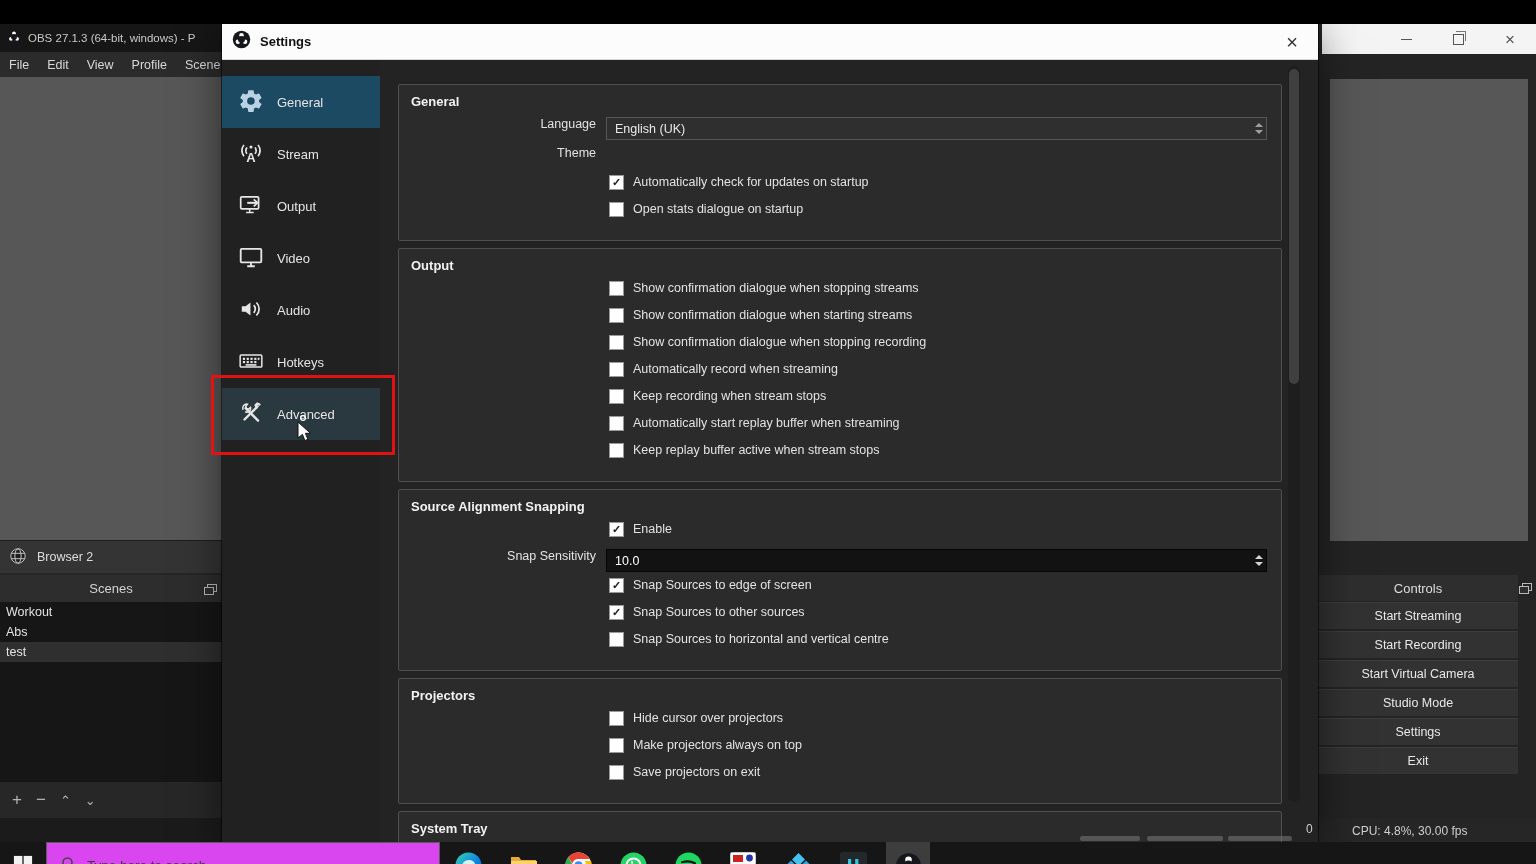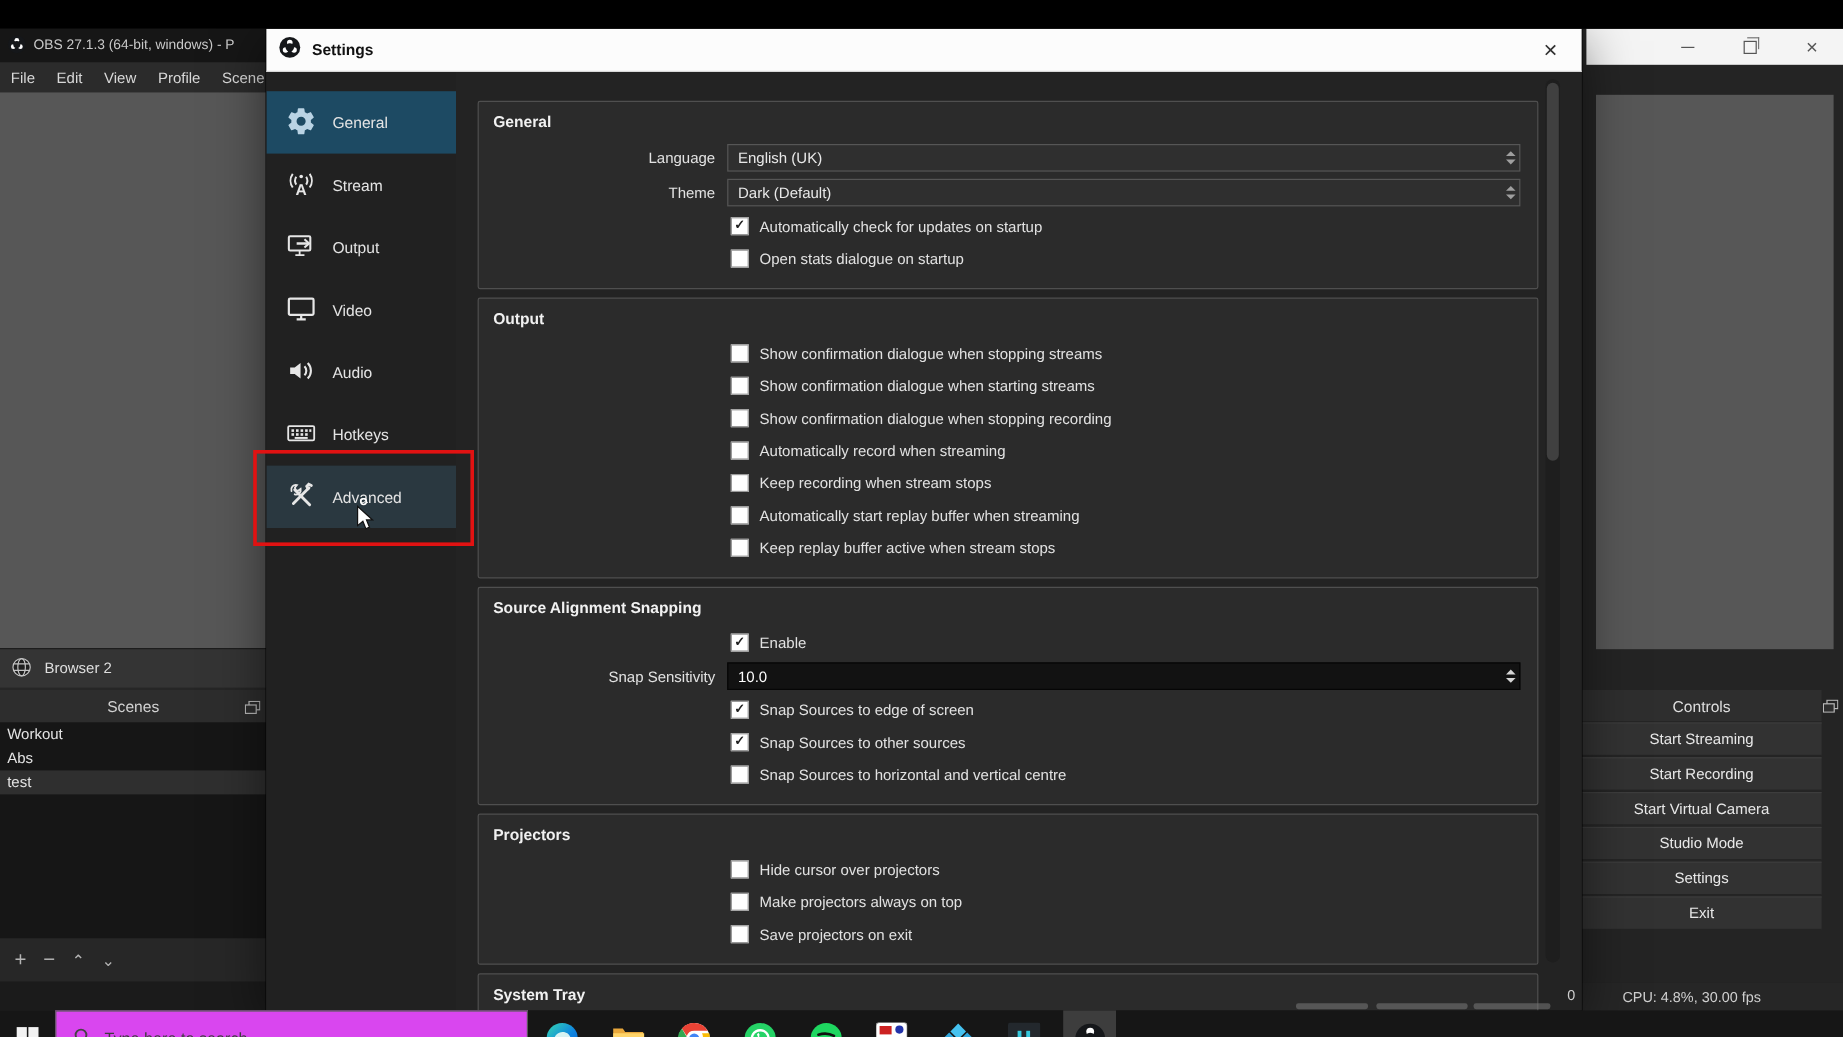--- a/index.html
+++ b/index.html
@@ -54,21 +54,21 @@
   .dlg-close{position:absolute;right:8px;top:0;width:36px;height:36px;display:flex;align-items:center;
              justify-content:center;font-size:20px;color:#333;}
   .dlg-body{position:absolute;left:0;top:36px;right:0;bottom:0;background:#232323;overflow:hidden;}
   .nav{position:absolute;left:0;top:0;width:158px;height:100%;background:#212121;padding-top:16px;box-sizing:border-box;}
   .nav-item{height:52px;display:flex;align-items:center;gap:13px;padding-left:16px;color:#e4e4e4;font-size:13px;}
   .nav-item.selected{background:#1d4a63;}
   .nav-item.hovered{background:#2a3840;}
   .content{position:absolute;left:176px;top:0;width:884px;height:100%;padding-top:24px;box-sizing:border-box;}
   .gbox{background:#2b2b2b;border:1px solid #4f4f4f;border-radius:2px;margin-bottom:7px;padding:5px 0 11px 0;}
   .gtitle{font-size:13px;font-weight:bold;color:#f1f1f1;padding:4px 12px 8px;}
-  .row{display:flex;align-items:center;height:27px;padding-left:5px;padding-right:14px;}
+  .row{display:flex;align-items:flex-start;height:27px;padding-left:5px;padding-right:14px;}
   .row.tall{height:29px;}
   .flabel{width:192px;text-align:right;padding-right:10px;color:#e2e2e2;font-size:12.5px;flex:none;}
   .combo{flex:1;height:21px;background:#2f2f2f;border:1px solid #565656;display:flex;align-items:center;
          padding:0 8px;color:#e8e8e8;font-size:12.5px;position:relative;}
   .combo.darkin{background:#121212;border-color:#060606;color:#fff;}
   .spin{position:absolute;right:3px;top:0;bottom:0;display:flex;flex-direction:column;justify-content:center;gap:3px;}
   .spin i{display:block;width:0;height:0;border-left:4px solid transparent;border-right:4px solid transparent;}
   .spin .up{border-bottom:4px solid #9f9f9f;}
   .spin .dn{border-top:4px solid #9f9f9f;}
   .combo.darkin .spin .up{border-bottom-color:#d5d5d5;}
@@ -274,27 +274,20 @@
         <div class="combo">
           <span>English (UK)</span>
           <span class="spin">
                   <i class="up"></i>
                   <i class="dn"></i>
                 </span>
               </div>
             </div>
             <div class="row tall">
               <span class="flabel">Theme</span>
-        <div class="combo">
-          <span>Dark (Default)</span>
-          <span class="spin">
-                  <i class="up"></i>
-                  <i class="dn"></i>
-                </span>
-              </div>
             </div>
             <div class="row chk">
               <span class="cb">✓</span>
         <span class="clabel">Automatically check for updates on startup</span>
             </div>
             <div class="row chk">
               <span class="cb"></span>
         <span class="clabel">Open stats dialogue on startup</span>
             </div>
           </div>

